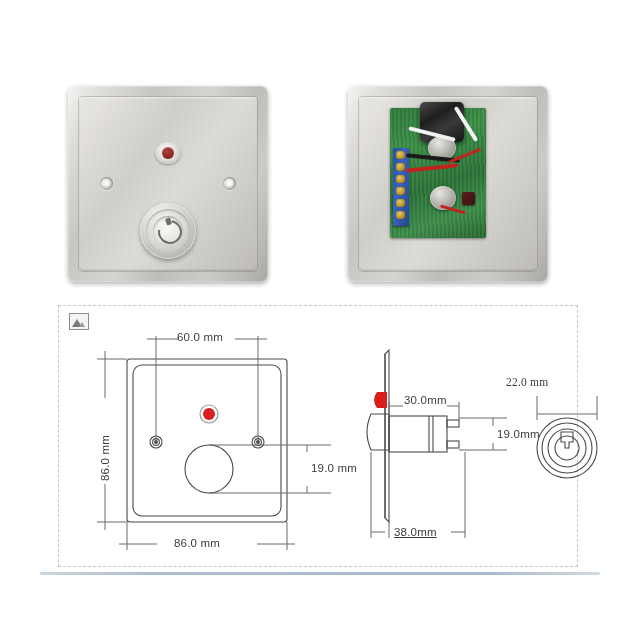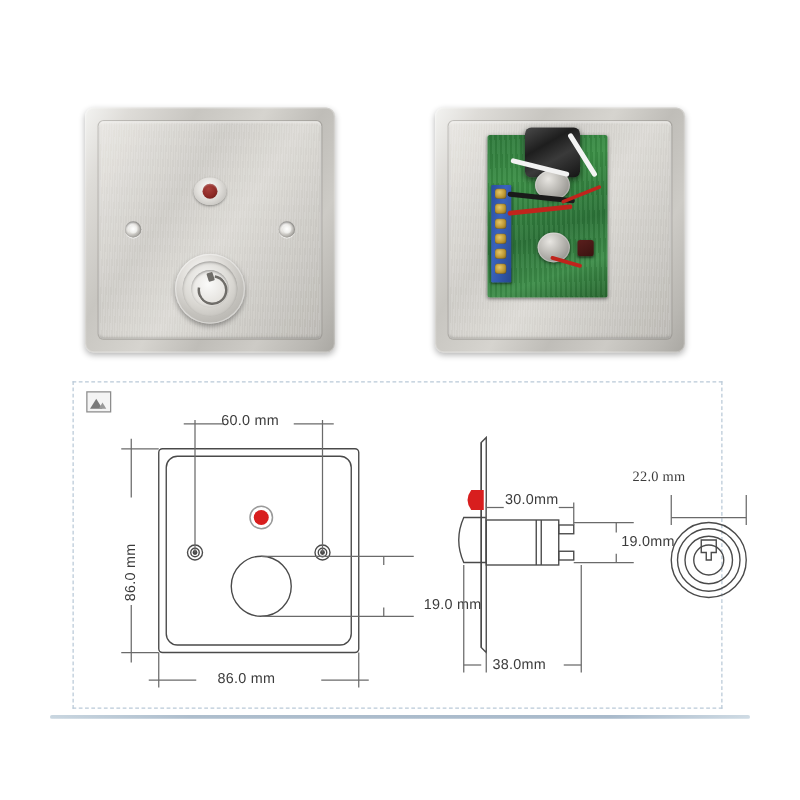--- a/index.html
+++ b/index.html
@@ -239,21 +239,21 @@
         <line x1="150" y1="139" x2="272" y2="139"></line>
         <line x1="150" y1="187" x2="272" y2="187"></line>
         <line x1="248" y1="139" x2="248" y2="146"></line>
         <line x1="248" y1="180" x2="248" y2="187"></line>
       </g>
     </svg>
 
     <div class="dim" style="left:118px;top:25px;">60.0 mm</div>
     <div class="dim" style="left:115px;top:231px;">86.0 mm</div>
     <div class="dim vert" style="left:40px;top:175px;">86.0 mm</div>
-    <div class="dim" style="left:252px;top:172px;margin-left:28px;">19.0 mm</div>
+    <div class="dim" style="left:252px;top:156px;">19.0 mm</div>
 
     <svg class="draw" width="190" height="262" viewBox="0 0 190 262" style="left:300px">
       <g fill="none" stroke="#4a4a4a" stroke-width="1.1">
 
         <path d="M 26 48 L 30 44 L 30 216 L 26 212 Z"></path>
         <line x1="26" y1="48" x2="26" y2="212"></line>
 
         <path d="M 12 108 q -8 18 0 36 l 18 0 l 0 -36 z"></path>
 
         <rect x="30" y="110" width="58" height="36"></rect>
@@ -280,21 +280,21 @@
         <line x1="12" y1="146" x2="12" y2="232"></line>
         <line x1="30" y1="216" x2="30" y2="232"></line>
         <line x1="12" y1="226" x2="26" y2="226"></line>
         <line x1="92" y1="226" x2="106" y2="226"></line>
         <line x1="106" y1="146" x2="106" y2="232"></line>
       </g>
     </svg>
 
     <div class="dim" style="left:345px;top:88px;">30.0mm</div>
     <div class="dim" style="left:438px;top:122px;">19.0mm</div>
-    <div class="dim" style="left:335px;top:220px;">38.0mm</div>
+    <div class="dim" style="left:335px;top:220px;text-decoration:underline;">38.0mm</div>
 
     <svg class="draw" width="130" height="200" viewBox="0 0 130 200" style="left:440px;top:50px">
       <g fill="none" stroke="#4a4a4a" stroke-width="1.1">
         <circle cx="68" cy="92" r="30"></circle>
         <circle cx="68" cy="92" r="25"></circle>
         <circle cx="68" cy="92" r="19"></circle>
         <circle cx="68" cy="92" r="12"></circle>
       </g>
       <path d="M 62 76 l 12 0 l 0 10 l -4 0 l 0 6 l -4 0 l 0 -6 l -4 0 z" fill="none" stroke="#4a4a4a" stroke-width="1.1"></path>
       <g stroke="#6a6a6a" stroke-width="1">

